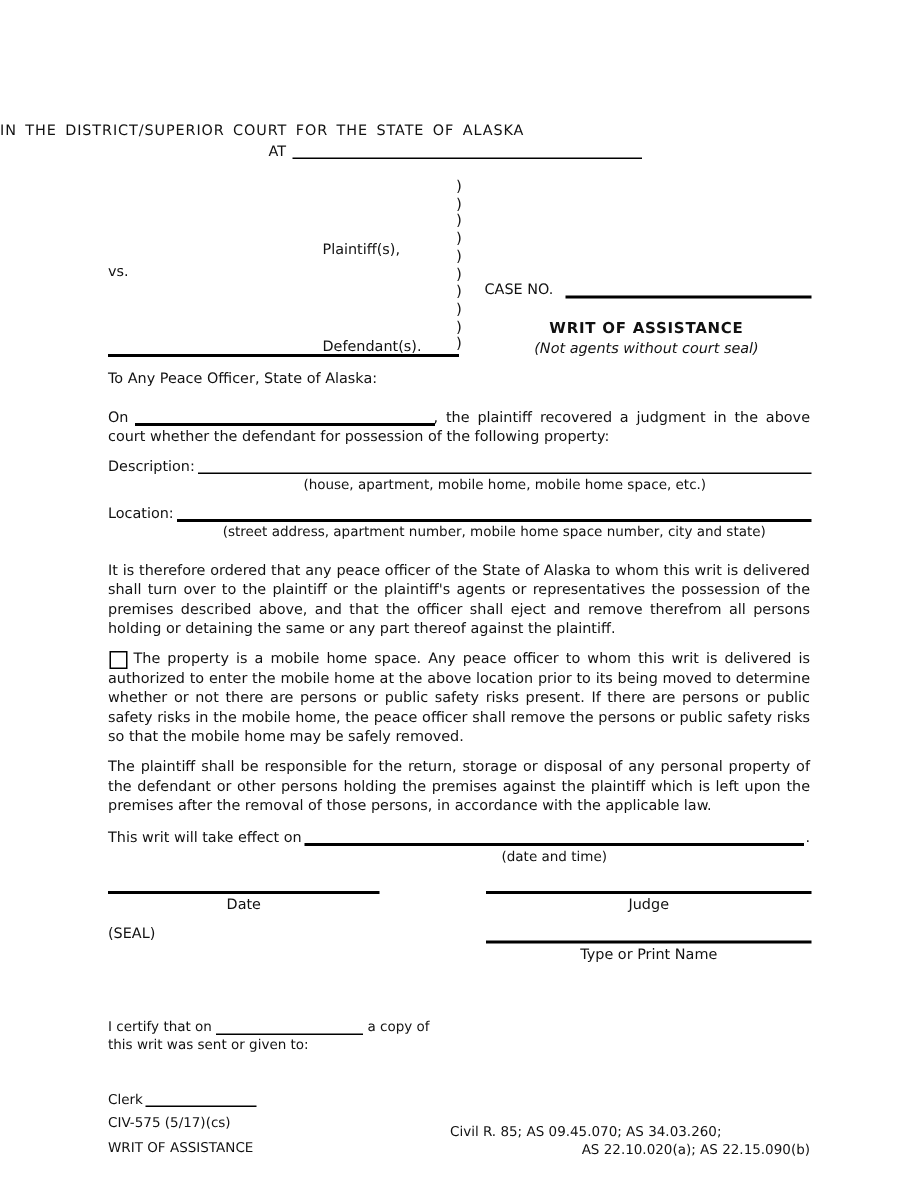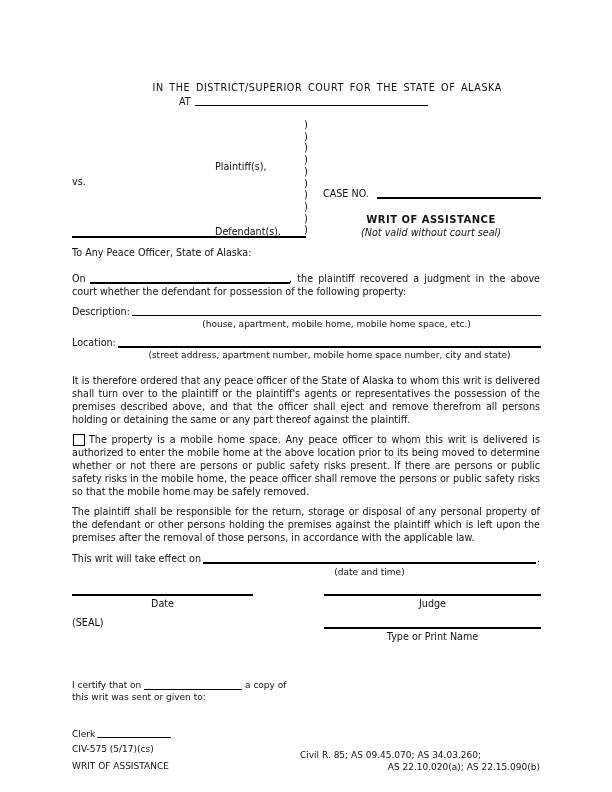--- a/index.html
+++ b/index.html
@@ -21,21 +21,21 @@
     .italic { font-style: italic; }
     .checkbox {
       position: absolute; left: 73px; top: 434px; width: 10px; height: 10px;
       border: 1px solid #000; background: #fff;
     }
     .small { font-size: 9px; }
   </style>
 </head>
 <body>
 
-<div class="abs" style="left:0; width:502px; top:81px; text-align:right; padding-left:0;">
+<div class="abs" style="left:0; width:502px; top:81px; text-align:left; padding-left:0;">
   <span style="letter-spacing:0.6px; word-spacing:2px;">IN THE DISTRICT/SUPERIOR COURT FOR THE STATE OF ALASKA</span>
 </div>
 <span class="abs" style="left:179px; top:95px;">AT</span>
 <div class="line thin" style="left:195px; top:105px; width:233px;"></div>
 
 <span class="abs" style="left:215px; top:160px;">Plaintiff(s),</span>
 <span class="abs" style="left:72px; top:175px;">vs.</span>
 <span class="abs" style="left:215px; top:225px;">Defendant(s).</span>
 <div class="line thick" style="left:72px; top:236px; width:234px;"></div>
 
@@ -48,21 +48,21 @@
     <span class="paren" style="top: 177.5px;">)</span>
     <span class="paren" style="top: 189.2px;">)</span>
     <span class="paren" style="top: 200.9px;">)</span>
     <span class="paren" style="top: 212.6px;">)</span>
     <span class="paren" style="top: 224.3px;">)</span>
   </div>
 
 <span class="abs" style="left:323px; top:187px;text-align:right;">CASE NO.</span>
 <div class="line thin" style="left:377px; top:197px; width:164px; height:2px;"></div>
 <div class="abs center title" style="left:312px; width:238px; top:213px;">WRIT OF ASSISTANCE</div>
-<div class="abs center italic" style="left:312px; width:238px; top:226px;">(Not valid without court seal)</div>
+<div class="abs center italic" style="left:312px; width:238px; top:226px;">(Not agents without court seal)</div>
 
 <span class="abs" style="left:72px; top:246px;">To Any Peace Officer, State of Alaska:</span>
 
 <span class="abs" style="left:72px; top:272px;">On</span>
 <div class="line thin" style="left:90px; top:282px; width:200px; height:2px;"></div>
 <div class="just just-last" style="left:289px; width:251px; top:272px;">, the plaintiff recovered a judgment in the above</div>
 <span class="abs" style="left:72px; top:285px;">court whether the defendant for possession of the following property:</span>
 
 <span class="abs" style="left:72px; top:305px;">Description:</span>
 <div class="line thin" style="left:132px; top:315px; width:409px;"></div>

